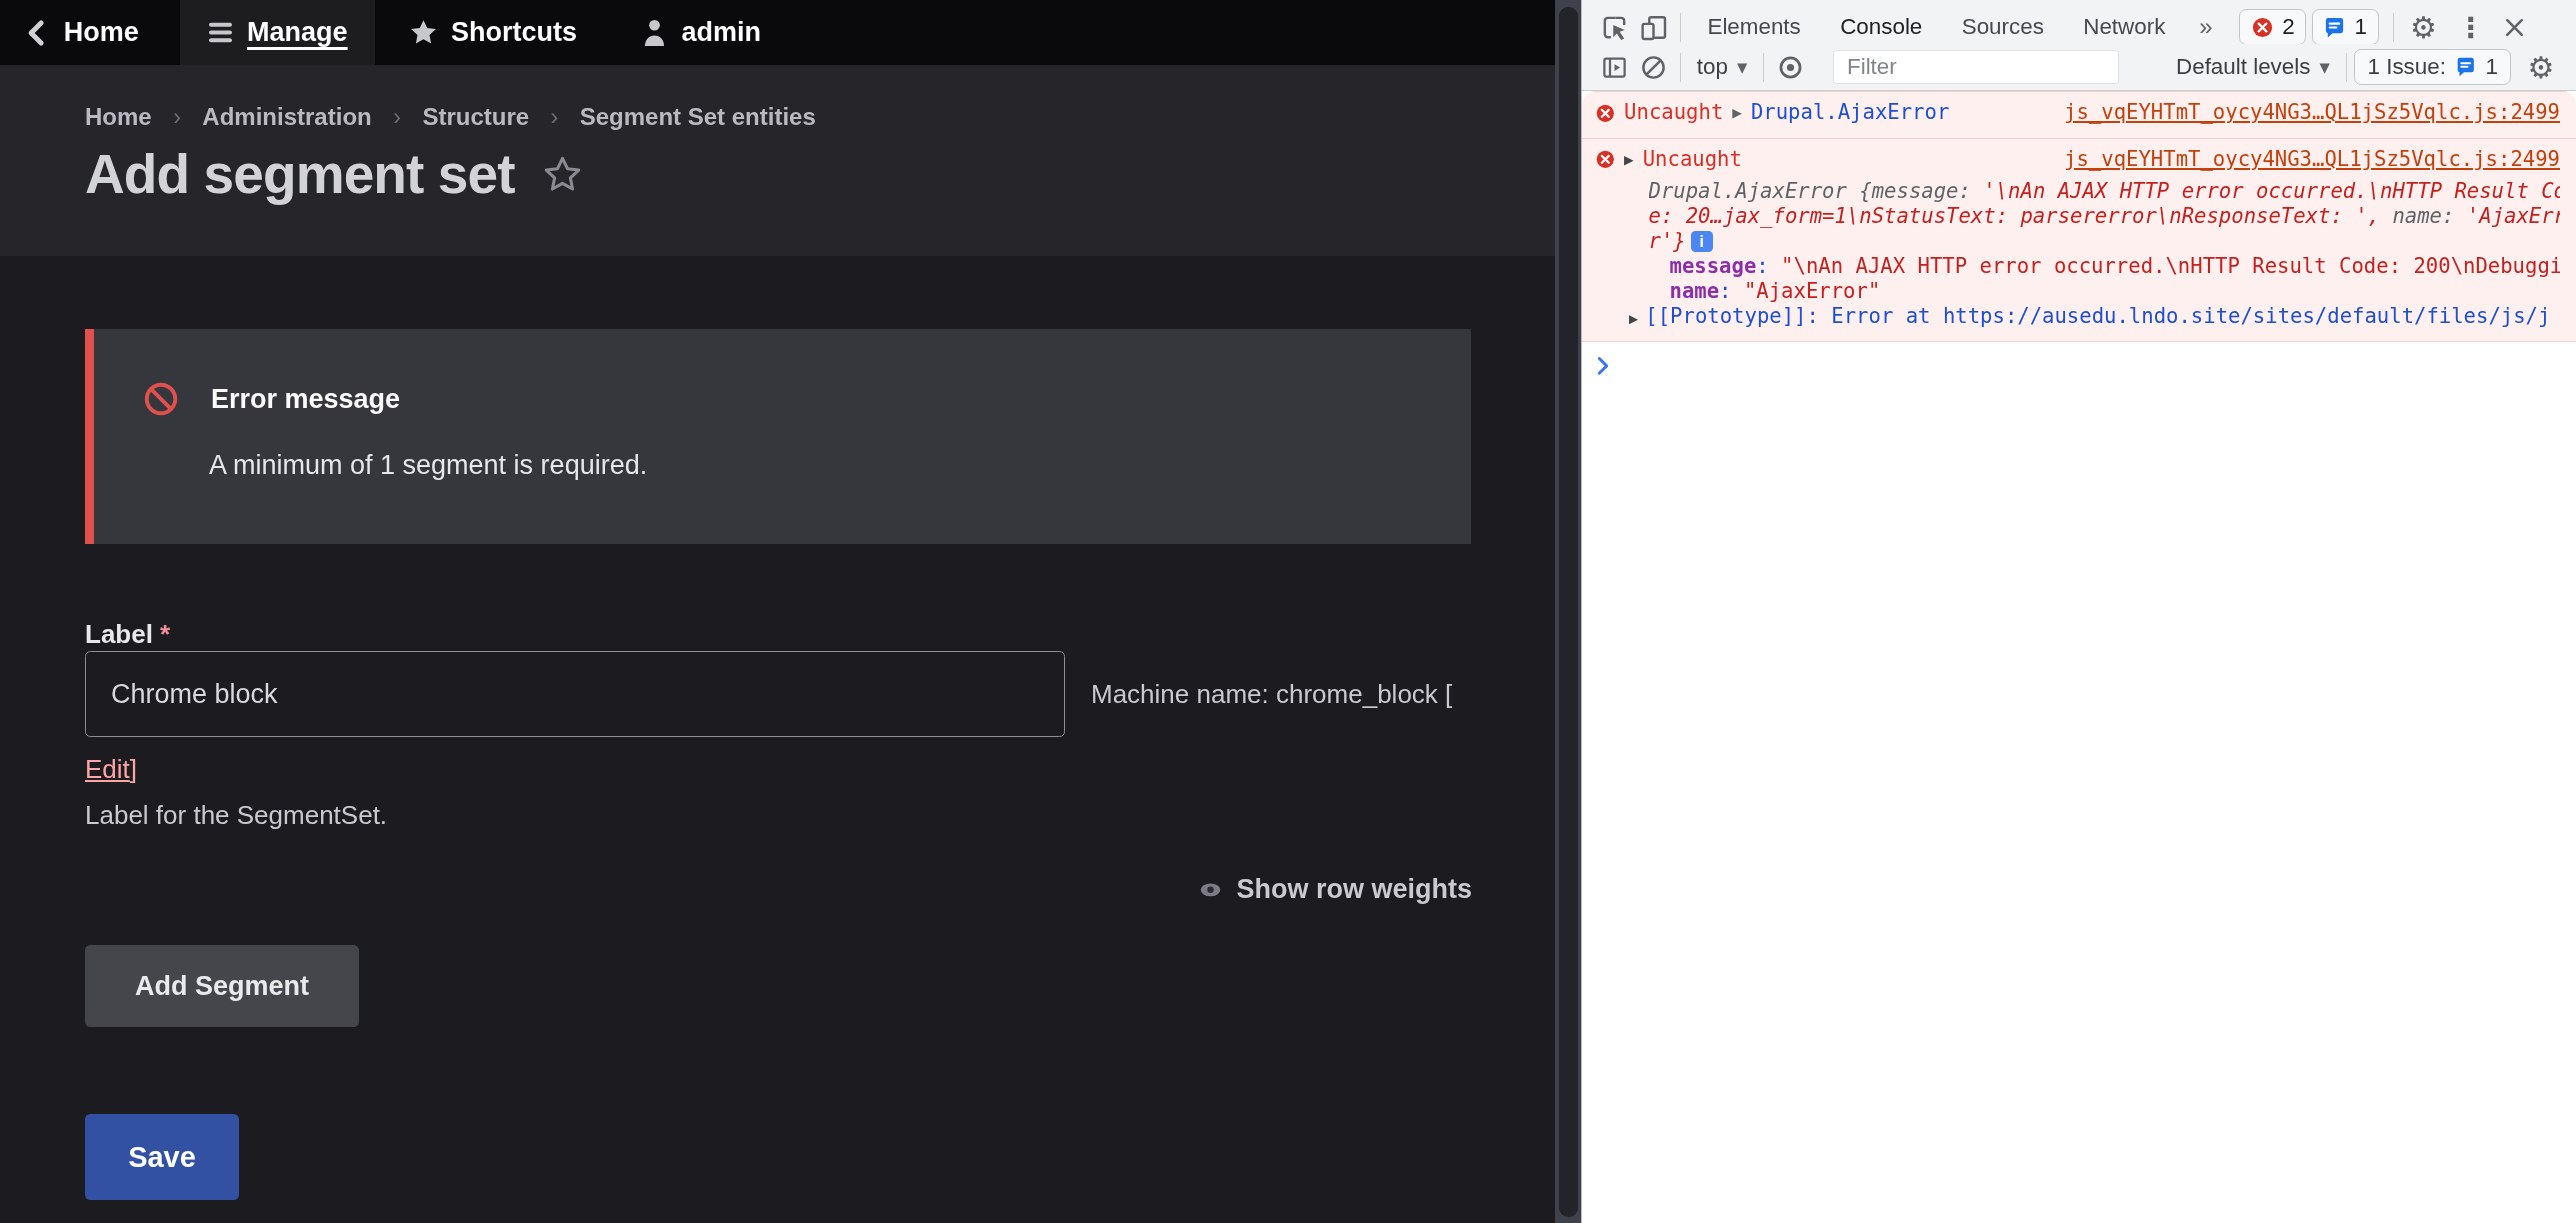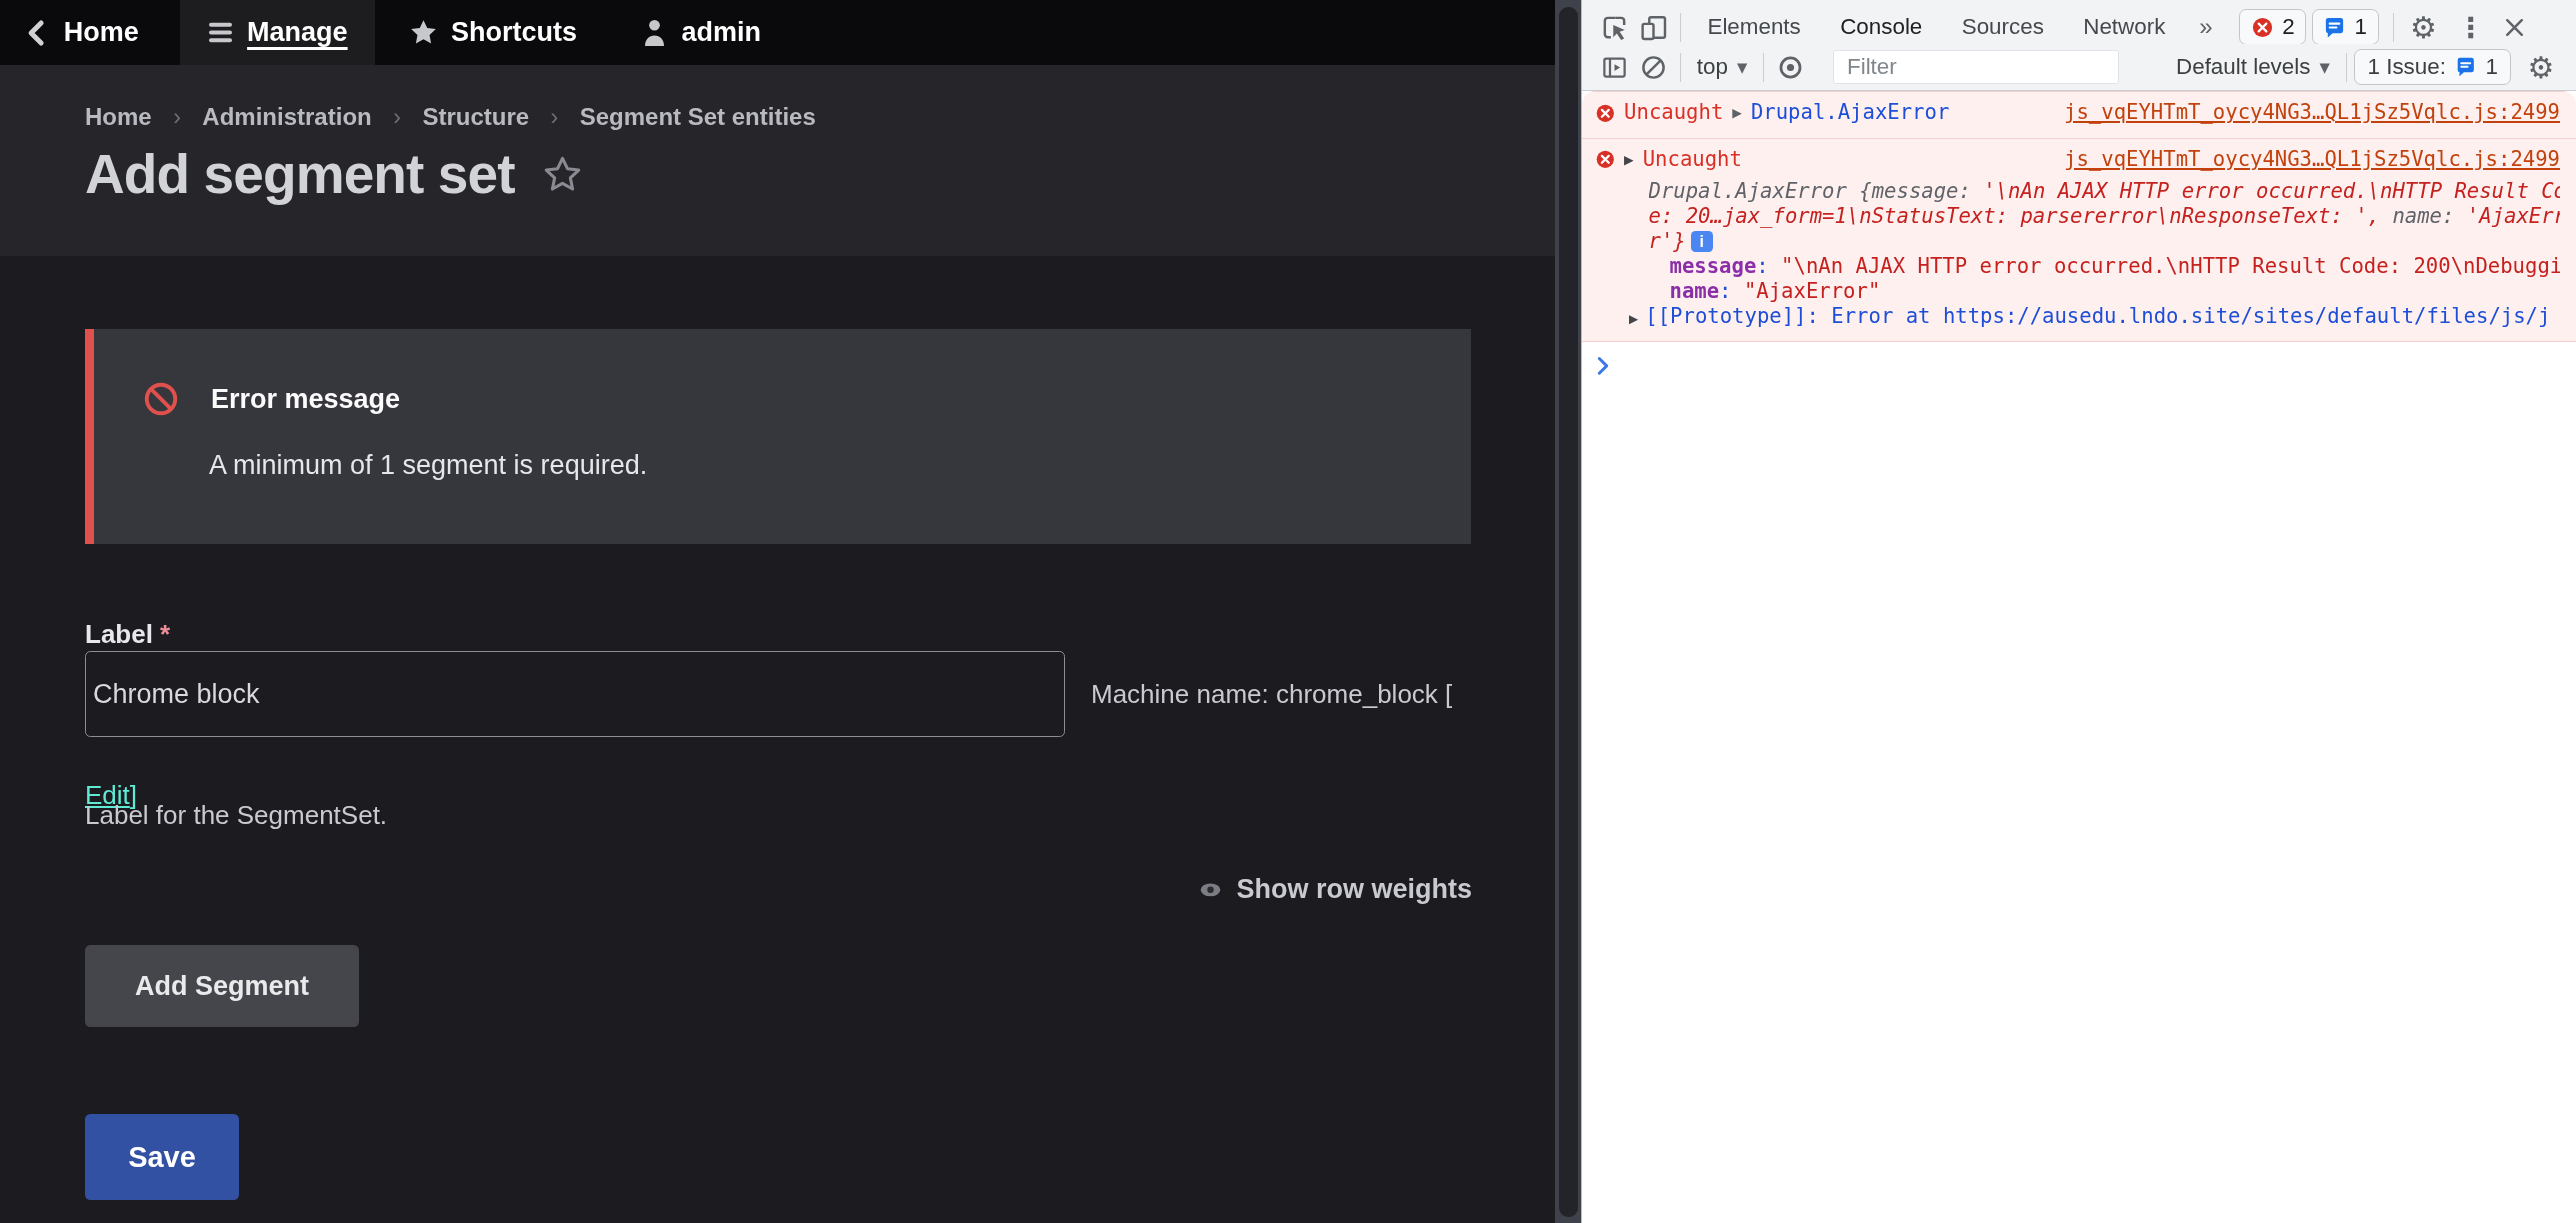--- a/index.html
+++ b/index.html
@@ -33,23 +33,23 @@
   .error-card { position:absolute; left:85px; top:72px; width:1386px; height:215px;
                 background:#36363d; border-left:9.8px solid #e0514d; }
   .ec-head { position:absolute; left:49px; top:52px; display:flex; align-items:center; gap:32px; }
   .ec-title { font-size:27px; font-weight:700; color:#fbfbfc; }
   .ec-body { position:absolute; left:115px; top:121px; font-size:27px; color:#e6e7ea; }
 
   .fld-label { position:absolute; left:85px; top:362px; font-size:26px; font-weight:700; color:#e7e8ea; }
   .req { color:#ee8f9b; margin-left:7.2px; font-weight:700; }
   .text-input { position:absolute; left:85px; top:394px; width:980px; height:86px;
                 background:#1c1b20; border:1.8px solid #8d8e96; border-radius:5.4px;
-                color:#d8d9de; font-size:27px; padding:0 7px; font-family:"Liberation Sans", sans-serif; outline:none; }
+                color:#d8d9de; font-size:27px; padding:0 25px; font-family:"Liberation Sans", sans-serif; outline:none; }
   .machine-name { position:absolute; left:1091px; top:422px; font-size:26px; color:#c9cad0; }
-  .edit-line { position:absolute; left:85px; top:523px; font-size:26px; color:#5eead4; }
+  .edit-line { position:absolute; left:85px; top:497px; font-size:26px; color:#fca5a5; }
   .edit-line .lnk { text-decoration:underline; cursor:pointer; }
   .fld-desc { position:absolute; left:85px; top:543px; font-size:26px; color:#c9cad0; }
 
   .show-row { position:absolute; left:1197px; top:617px; display:flex; align-items:center; gap:12.5px;
               font-size:27px; font-weight:600; color:#c9cad0; cursor:pointer; }
 
   .btn { border:none; border-radius:5.4px; cursor:pointer; font-family:"Liberation Sans", sans-serif; }
   .btn-addseg { position:absolute; left:85px; top:688px; width:274px; height:82px;
                 background:#45464c; color:#e9eaec; font-size:27px; font-weight:600; }
   .btn-save { position:absolute; left:85px; top:857px; width:154px; height:86px;

